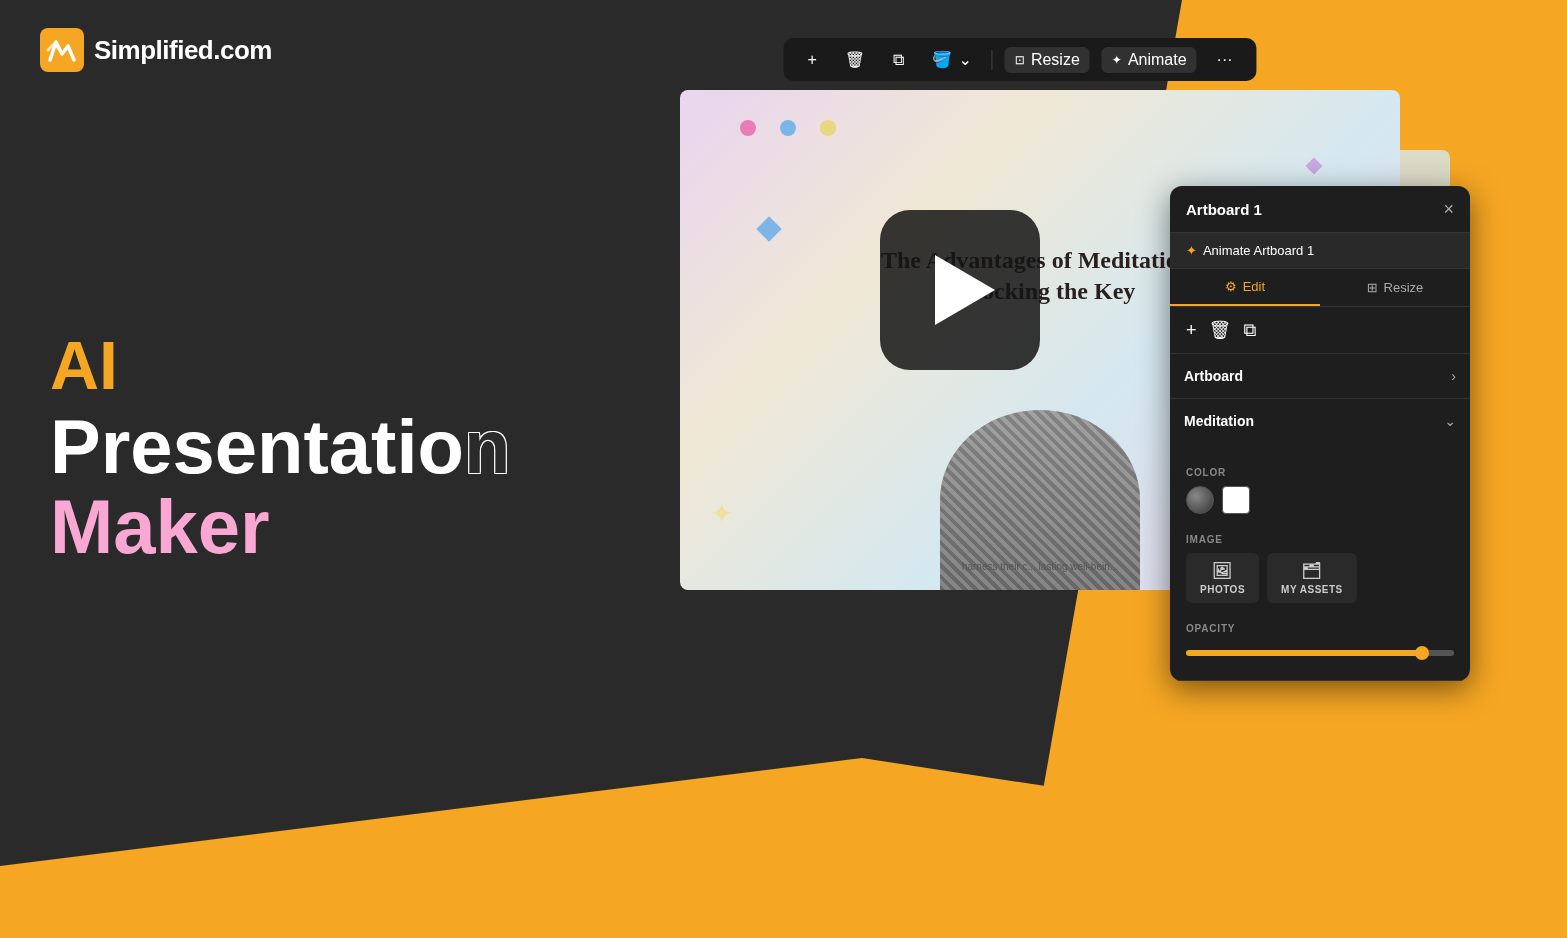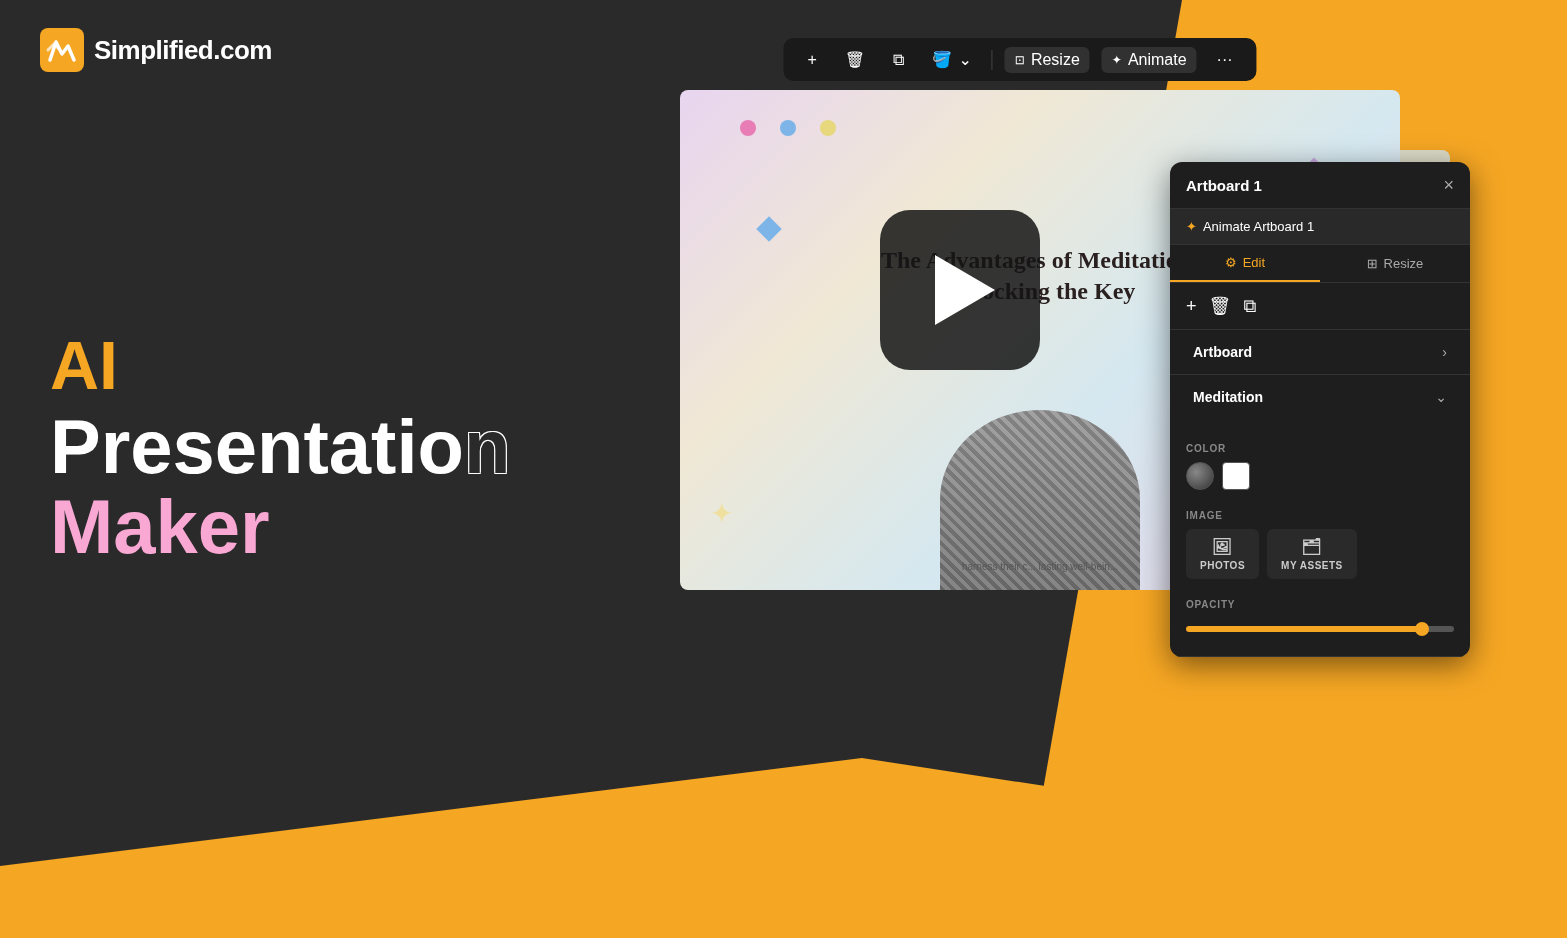--- a/index.html
+++ b/index.html
@@ -293,21 +293,21 @@
       width: 120px;
       height: 500px;
       background: linear-gradient(180deg, #d5e8f0 0%, #e0d5f0 100%);
       border-radius: 8px;
       opacity: 0.8;
     }
 
     
     .artboard-panel {
       position: absolute;
-      top: 72px;
+      top: 96px;
       left: 490px;
       width: 300px;
       background: #1e1e1e;
       border-radius: 12px;
       color: #fff;
       overflow: hidden;
       box-shadow: 0 8px 30px rgba(0,0,0,0.5);
     }
 
     .panel-header {
@@ -385,21 +385,21 @@
 
     .panel-section {
       padding: 0;
       border-bottom: 1px solid #333;
     }
 
     .panel-section-header {
       display: flex;
       align-items: center;
       justify-content: space-between;
-      padding: 14px 23px;
+      padding: 14px 14px;
       cursor: pointer;
     }
 
     .panel-section-title {
       font-size: 14px;
       font-weight: 600;
       color: #fff;
     }
 
     .panel-section-arrow {

